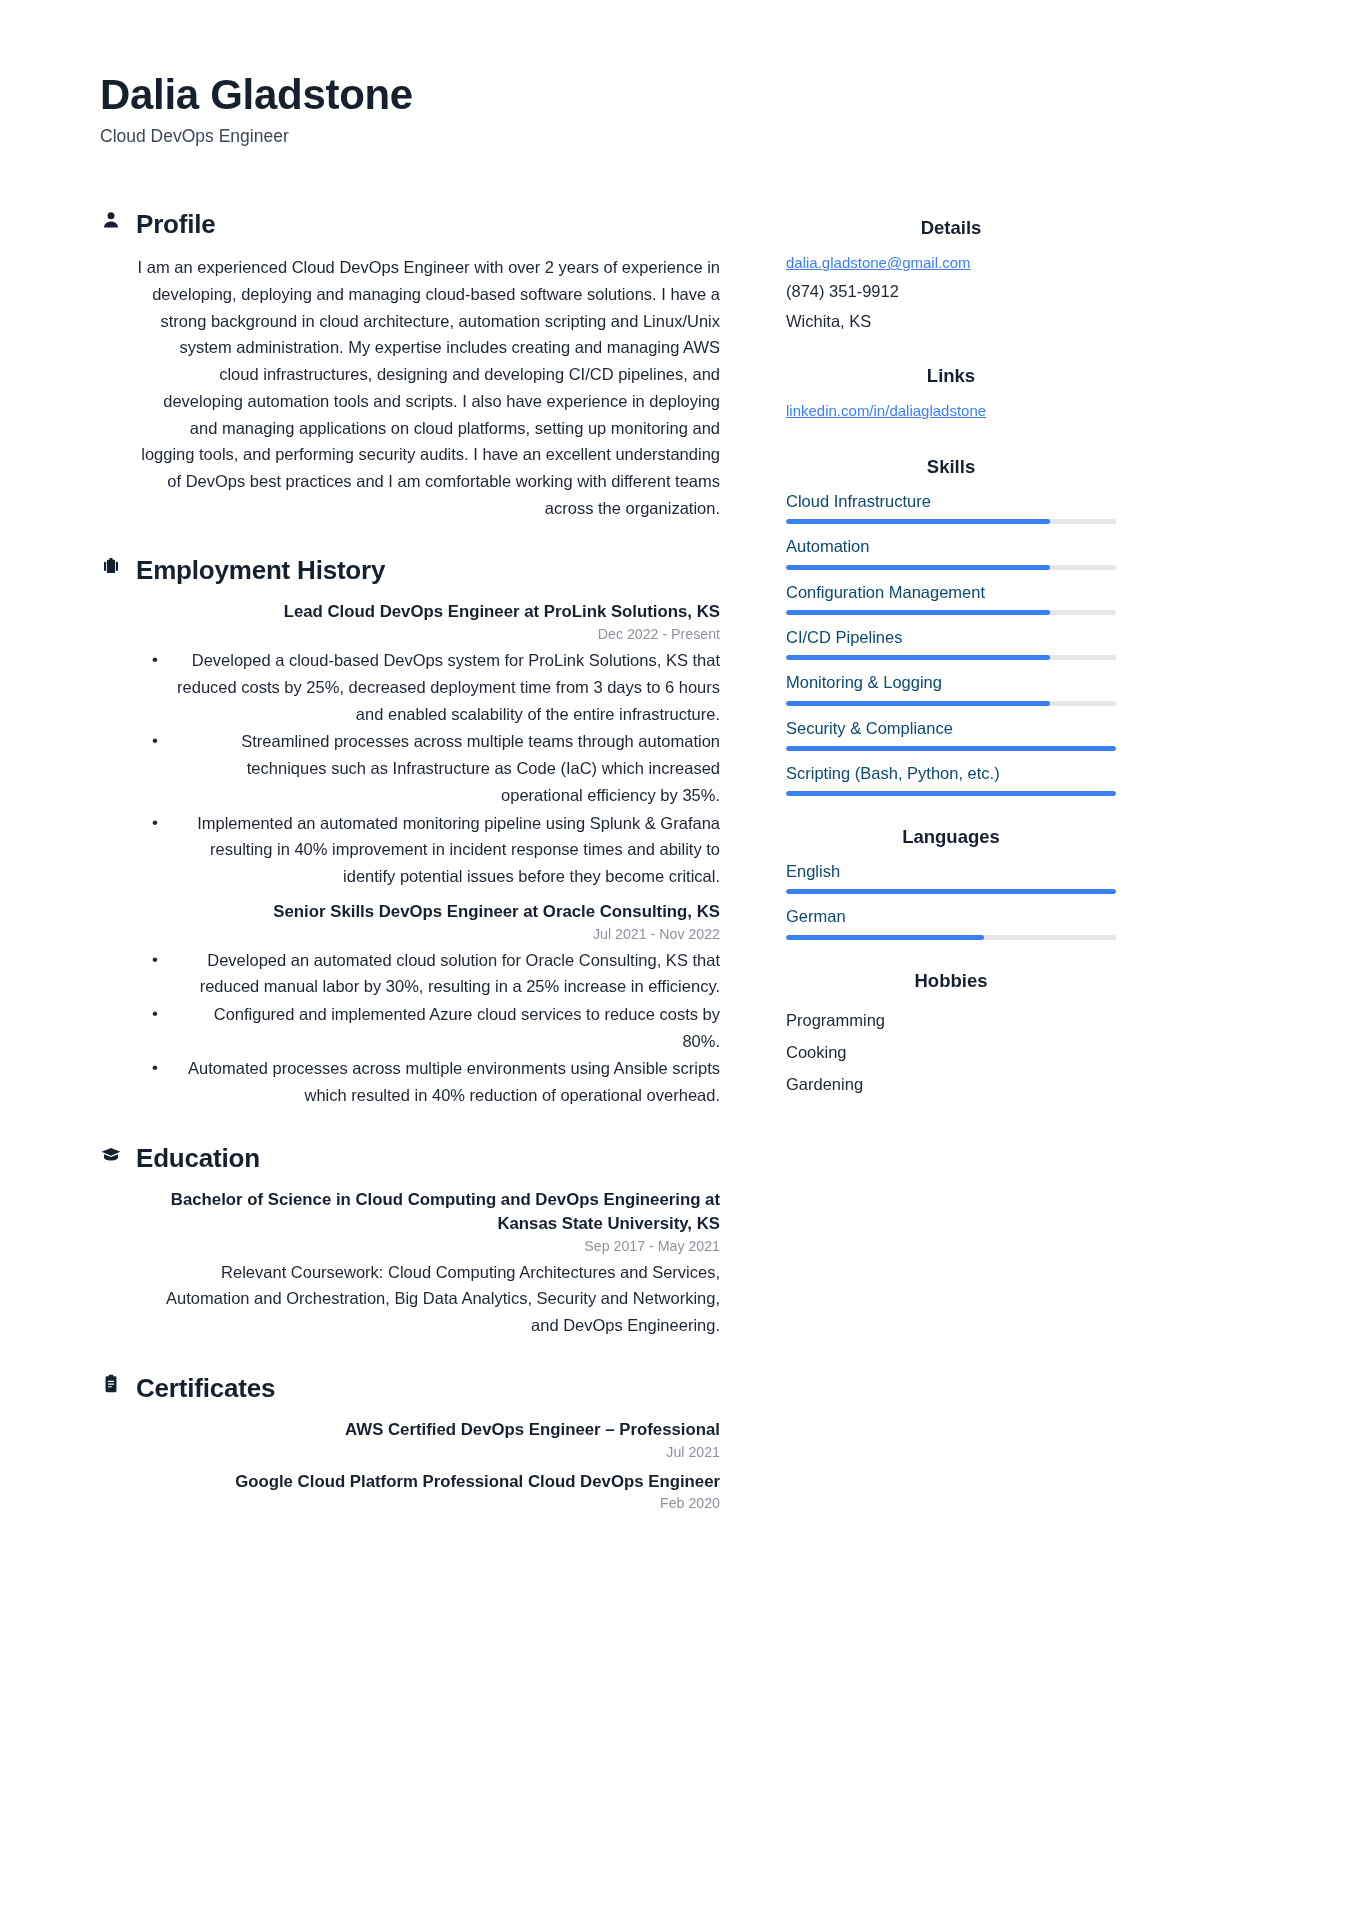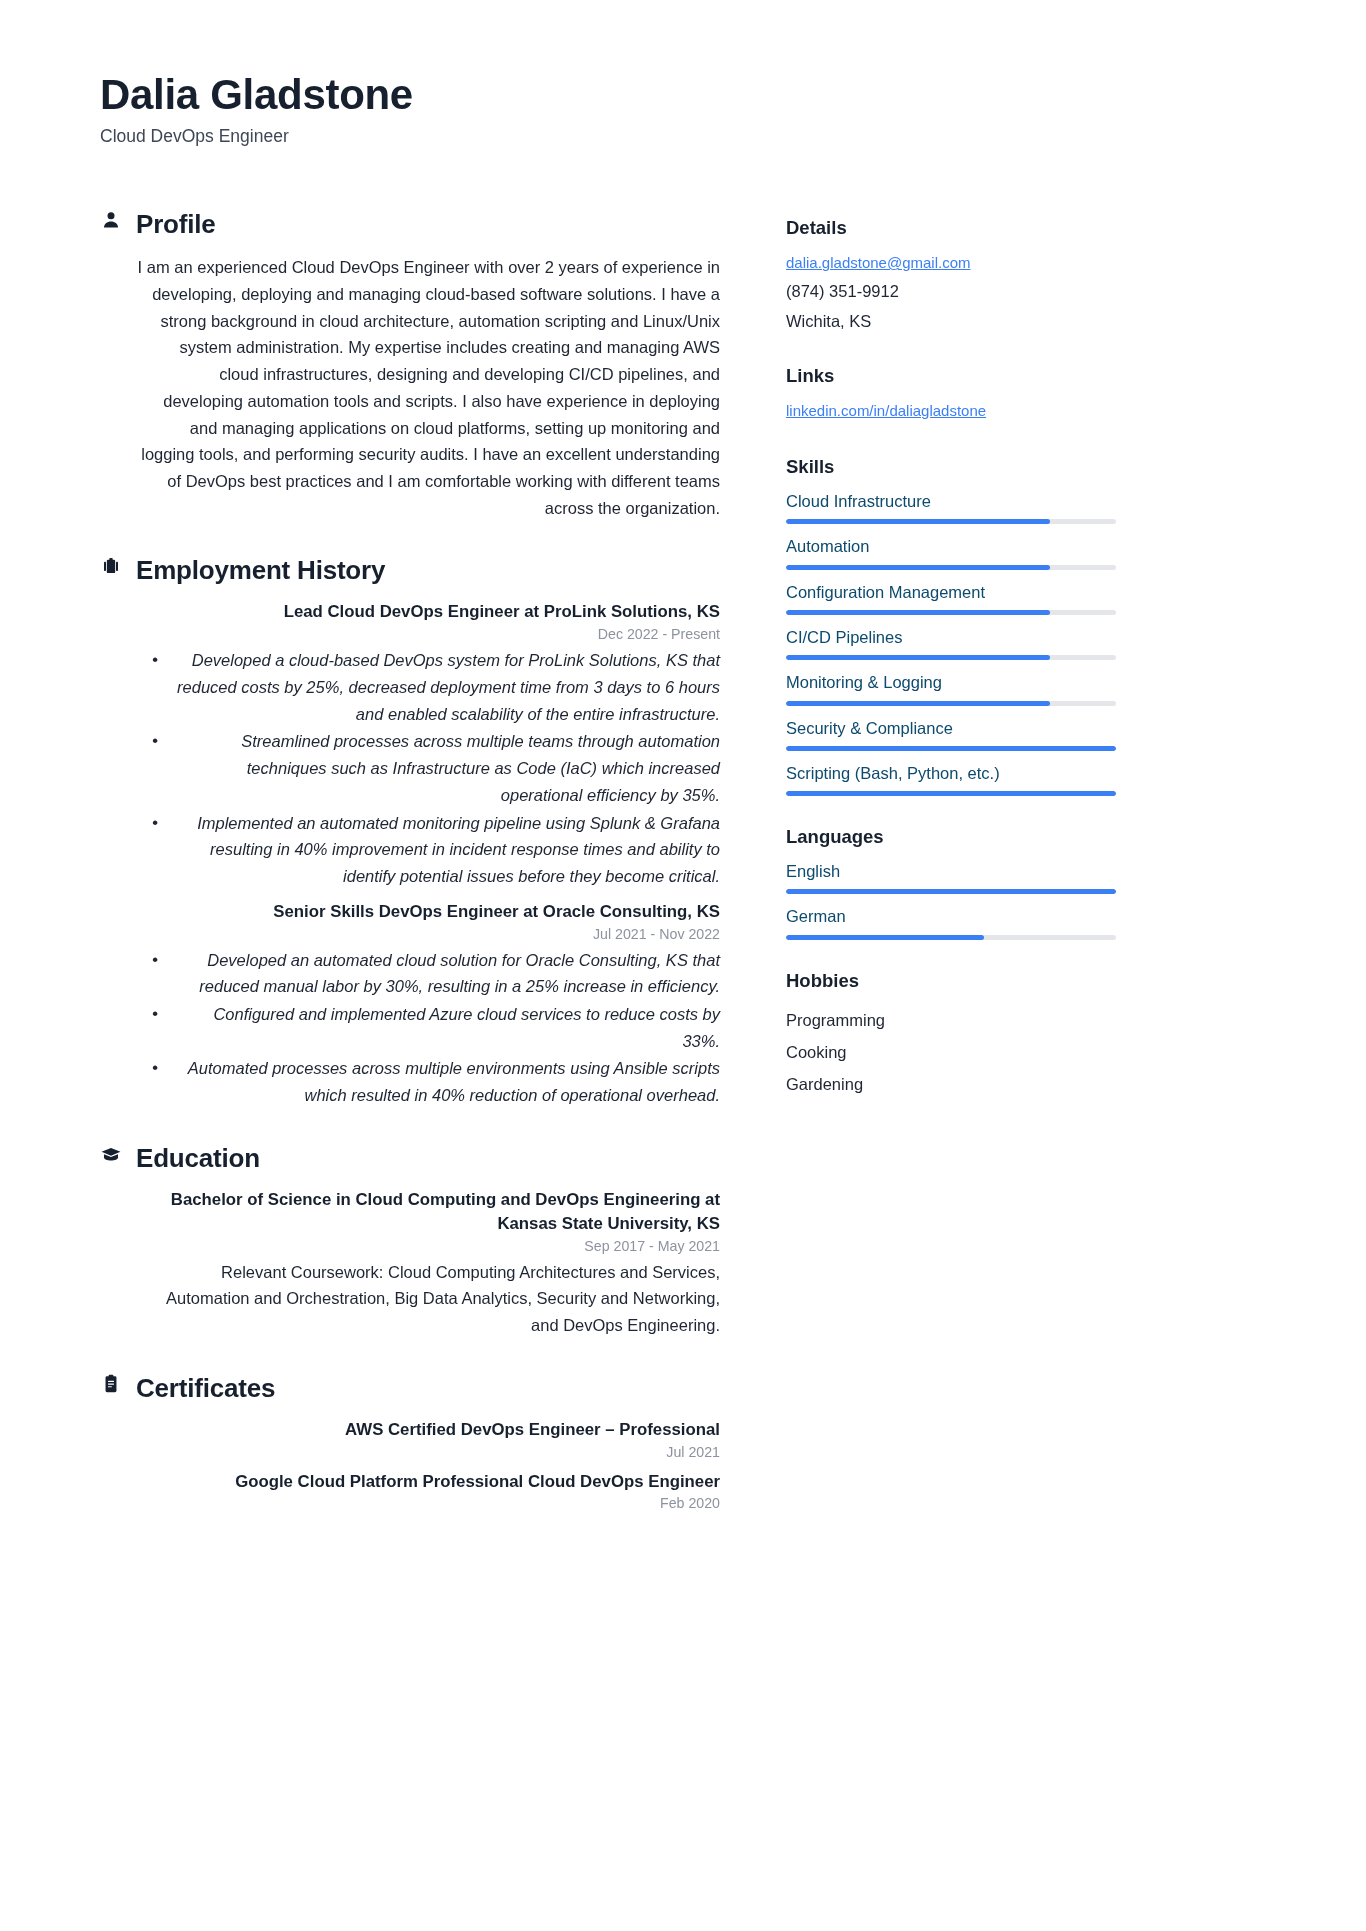--- a/index.html
+++ b/index.html
@@ -92,21 +92,20 @@
   .entry-desc {
     font-size: 16.5px;
     line-height: 1.62;
     color: #1e2634;
     margin-top: 4px;
   }
   ul.bullets {
     list-style: none;
     margin: 0 0 6px 0;
     padding: 0;
-    font-style: italic;
   }
   ul.bullets li {
     position: relative;
     padding-left: 36px;
     font-size: 16.5px;
     line-height: 1.62;
     color: #1e2634;
     margin-bottom: 1px;
   }
   ul.bullets li::before {
@@ -118,20 +117,21 @@
     color: #1e2634;
   }
 
   
   .side-block { margin-bottom: 30px; }
   .side-title {
     font-size: 18.5px;
     font-weight: 700;
     color: #17202e;
     margin-bottom: 12px;
+    text-align: center;
   }
   .side-line {
     font-size: 16.5px;
     line-height: 1.62;
     color: #1e2634;
     margin-bottom: 3px;
   }
   .side-link {
     font-size: 15px;
     line-height: 1.62;
@@ -217,21 +217,21 @@
               <li>Streamlined processes across multiple teams through automation techniques such as Infrastructure as Code (IaC) which increased operational efficiency by 35%.</li>
               <li>Implemented an automated monitoring pipeline using Splunk &amp; Grafana resulting in 40% improvement in incident response times and ability to identify potential issues before they become critical.</li>
             </ul>
           </div>
 
           <div class="entry">
             <div class="entry-title">Senior Skills DevOps Engineer at Oracle Consulting, KS</div>
             <div class="entry-date">Jul 2021 - Nov 2022</div>
             <ul class="bullets">
               <li>Developed an automated cloud solution for Oracle Consulting, KS that reduced manual labor by 30%, resulting in a 25% increase in efficiency.</li>
-              <li>Configured and implemented Azure cloud services to reduce costs by 33%.</li>
+              <li>Configured and implemented Azure cloud services to reduce costs by 80%.</li>
               <li>Automated processes across multiple environments using Ansible scripts which resulted in 40% reduction of operational overhead.</li>
             </ul>
           </div>
 
         </div>
       </div>
 
       <div class="section">
         <div class="section-head">
           <span class="section-icon">

